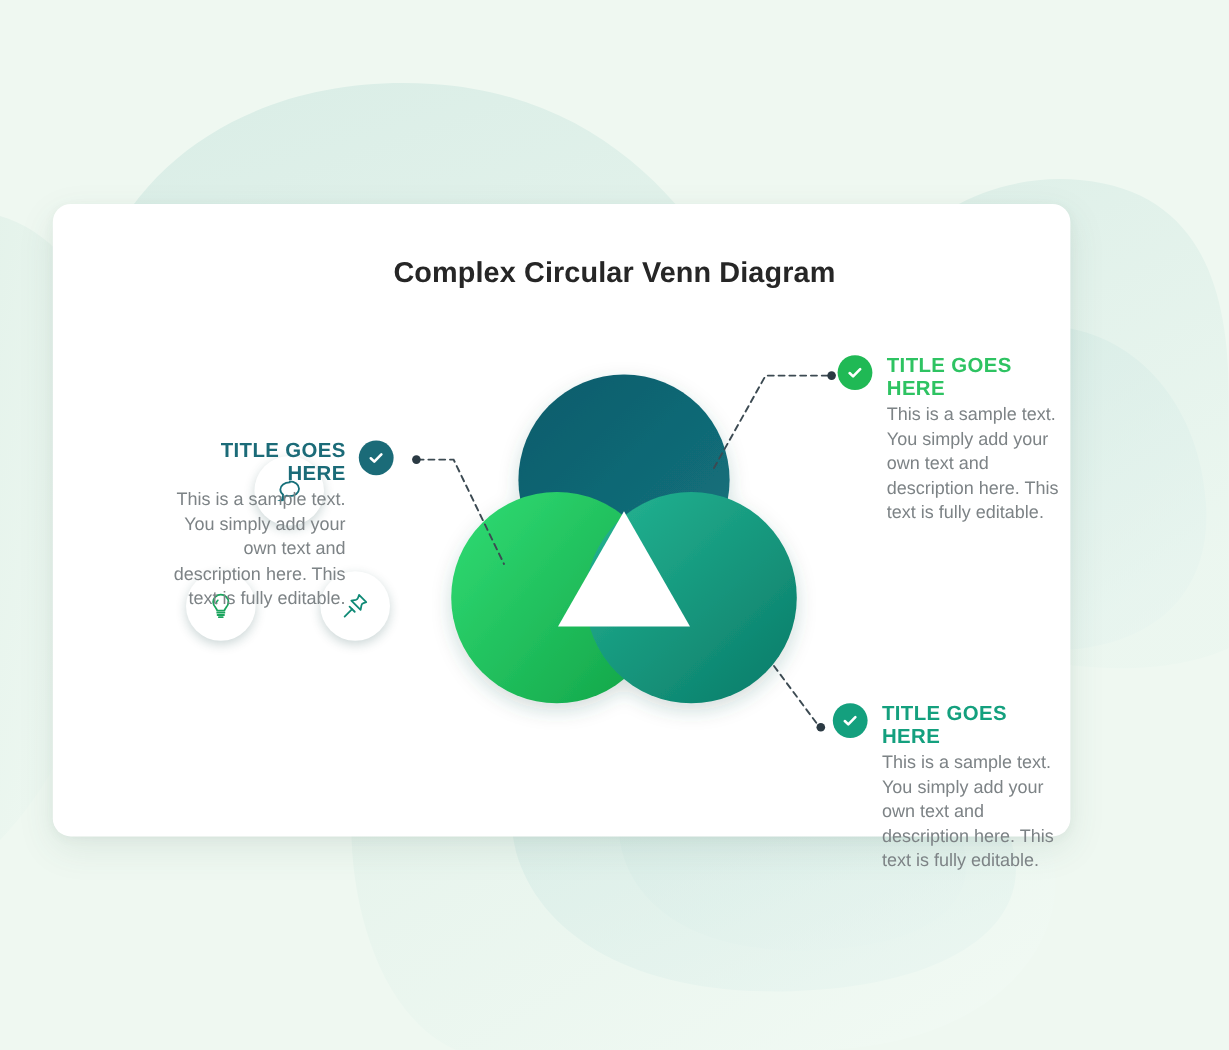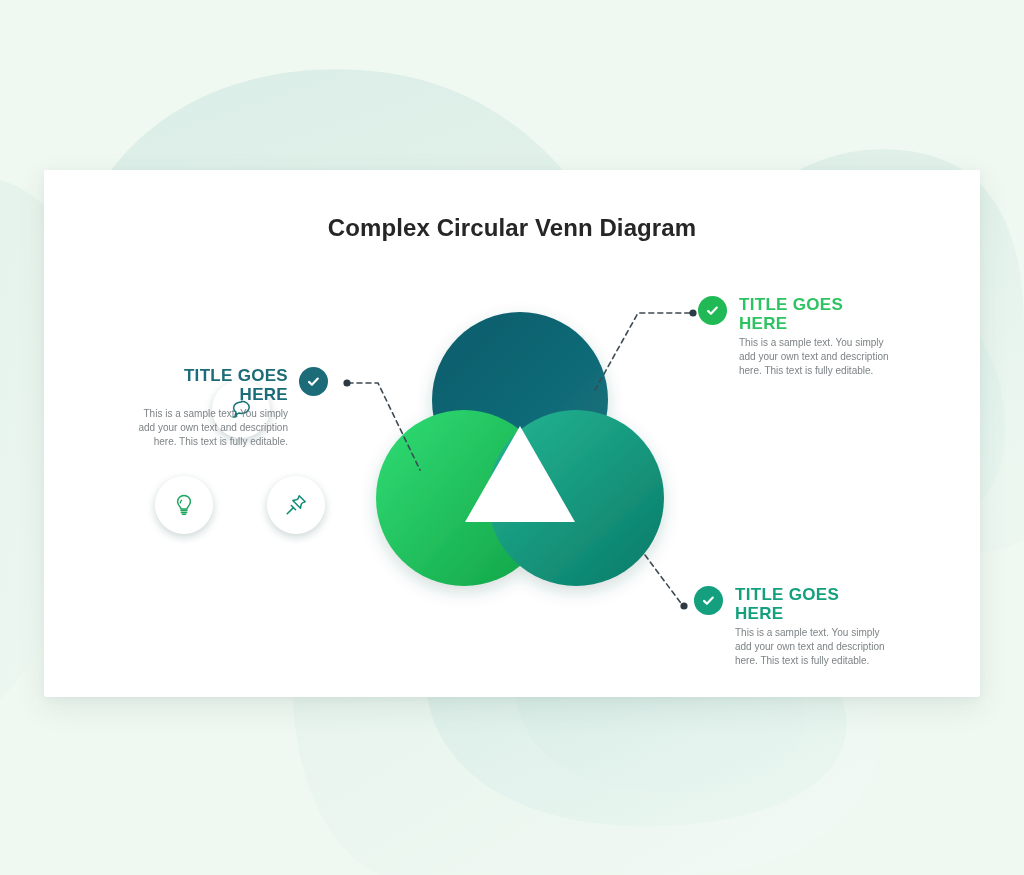--- a/index.html
+++ b/index.html
@@ -24,24 +24,24 @@
     width: 1024px;
     height: 875px;
     z-index: 0;
   }
 
   
   #slide-card {
     position: absolute;
     left: 44px;
     top: 170px;
-    width: 936px;
+    width: 848px;
     height: 527px;
     background: #ffffff;
-    border-radius: 2px;
+    border-radius: 15px;
     box-shadow: 0 10px 30px rgba(60,100,85,0.10), 0 2px 8px rgba(60,100,85,0.05);
     z-index: 2;
   }
 
   #slide-title {
     position: absolute;
     left: 0;
     top: 44px;
     width: 936px;
     text-align: center;
@@ -104,21 +104,21 @@
   }
   .callout-text { width: 157px; }
   .callout-title {
     font-size: 17px;
     font-weight: bold;
     letter-spacing: 0.3px;
     margin-bottom: 3px;
     line-height: 1.1;
   }
   .callout-body {
-    font-size: 10px;
+    font-size: 15px;
     line-height: 1.36;
     color: #7d8386;
   }
 
   
   #callout-left {
     left: 131px;
     top: 367px;
   }
   #callout-left .callout-text { text-align: right; margin-right: 11px; }

